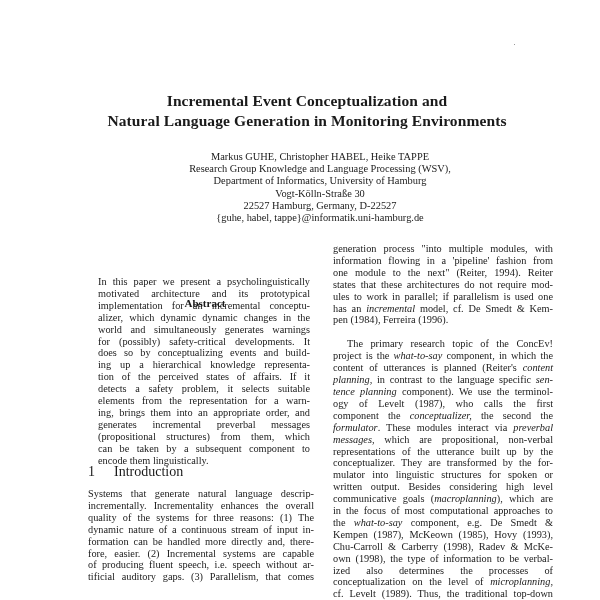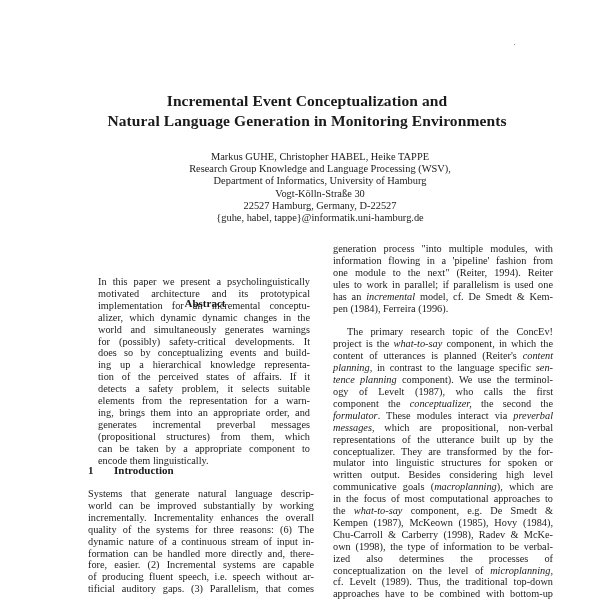--- a/index.html
+++ b/index.html
@@ -24,21 +24,21 @@
     .col {
       position: absolute; top: 0; font-size: 10.3px; line-height: 11.9px;
       text-align: justify;
     }
     .abstract-head {
       position: absolute; left: 96px; width: 218px; top: 257px;
       text-align: center; font-weight: bold; font-size: 11px; margin-top: 40px;
     }
     .abstract-body { position: absolute; left: 98px; width: 212px; top: 276px; }
     .section-head {
-      position: absolute; left: 88px; top: 464px; font-weight: bold; font-size: 11px;
+      position: absolute; left: 88px; top: 464px; font-weight: normal; font-size: 14px;
     }
     .section-head .num { display: inline-block; width: 26px; }
     .intro-body { position: absolute; left: 88px; width: 226px; top: 488px; }
     .right-body { position: absolute; left: 333px; width: 220px; top: 243px; }
     .line { display: block; white-space: nowrap; text-align-last: justify; text-align: justify; }
     .line.last { text-align-last: left; }
     em { font-style: italic; }
     .speck { position: absolute; width: 1px; height: 1px; background: #999; }
   </style>
 </head>
@@ -67,63 +67,63 @@
     <span class="line">world and simultaneously generates warnings</span>
     <span class="line">for (possibly) safety-critical developments. It</span>
     <span class="line">does so by conceptualizing events and build-</span>
     <span class="line">ing up a hierarchical knowledge representa-</span>
     <span class="line">tion of the perceived states of affairs. If it</span>
     <span class="line">detects a safety problem, it selects suitable</span>
     <span class="line">elements from the representation for a warn-</span>
     <span class="line">ing, brings them into an appropriate order, and</span>
     <span class="line">generates incremental preverbal messages</span>
     <span class="line">(propositional structures) from them, which</span>
-    <span class="line">can be taken by a appropriate component to</span>
+    <span class="line">can be taken by a subsequent component to</span>
     <span class="line last">encode them linguistically.</span>
   </div>
 
 <div class="section-head">
   <span class="num">1</span><span>Introduction</span>
 </div>
 <div class="col intro-body" id="intro-body">
     <span class="line">Systems that generate natural language descrip-</span>
-    <span class="line">world can be improved substantially by working</span>
     <span class="line">incrementally. Incrementality enhances the overall</span>
-    <span class="line">quality of the systems for three reasons: (6) The</span>
+    <span class="line">quality of the systems for three reasons: (1) The</span>
     <span class="line">dynamic nature of a continuous stream of input in-</span>
     <span class="line">formation can be handled more directly and, there-</span>
     <span class="line">fore, easier. (2) Incremental systems are capable</span>
     <span class="line">of producing fluent speech, i.e. speech without ar-</span>
     <span class="line">tificial auditory gaps. (3) Parallelism, that comes</span>
   </div>
 
 <div class="col right-body" id="right-body">
     <span class="line">generation process "into multiple modules, with</span>
     <span class="line">information flowing in a 'pipeline' fashion from</span>
     <span class="line">one module to the next" (Reiter, 1994). Reiter</span>
+    <span class="line">states that these architectures do not require mod-</span>
     <span class="line">ules to work in parallel; if parallelism is used one</span>
     <span class="line">has an <em>incremental</em> model, cf. De Smedt &amp; Kem-</span>
     <span class="line last">pen (1984), Ferreira (1996).</span>
     <span class="line" style="padding-left: 14px; margin-top: 12px;">The primary research topic of the ConcEv!</span>
     <span class="line">project is the <em>what-to-say</em> component, in which the</span>
     <span class="line">content of utterances is planned (Reiter's <em>content</em></span>
     <span class="line"><em>planning</em>, in contrast to the language specific <em>sen-</em></span>
     <span class="line"><em>tence planning</em> component). We use the terminol-</span>
     <span class="line">ogy of Levelt (1987), who calls the first</span>
     <span class="line">component the <em>conceptualizer,</em> the second the</span>
     <span class="line"><em>formulator</em>. These modules interact via <em>preverbal</em></span>
     <span class="line"><em>messages</em>, which are propositional, non-verbal</span>
     <span class="line">representations of the utterance built up by the</span>
     <span class="line">conceptualizer. They are transformed by the for-</span>
     <span class="line">mulator into linguistic structures for spoken or</span>
     <span class="line">written output. Besides considering high level</span>
     <span class="line">communicative goals (<em>macroplanning</em>), which are</span>
     <span class="line">in the focus of most computational approaches to</span>
     <span class="line">the <em>what-to-say</em> component, e.g. De Smedt &amp;</span>
-    <span class="line">Kempen (1987), McKeown (1985), Hovy (1984),</span>
+    <span class="line">Kempen (1987), McKeown (1985), Hovy (1993),</span>
     <span class="line">Chu-Carroll &amp; Carberry (1998), Radev &amp; McKe-</span>
     <span class="line">own (1998), the type of information to be verbal-</span>
     <span class="line">ized also determines the processes of</span>
     <span class="line">conceptualization on the level of <em>microplanning</em>,</span>
     <span class="line">cf. Levelt (1989). Thus, the traditional top-down</span>
     <span class="line">approaches have to be combined with bottom-up</span>
   </div>
 
 <div class="speck" style="left:514px;top:44px;"></div>
 

